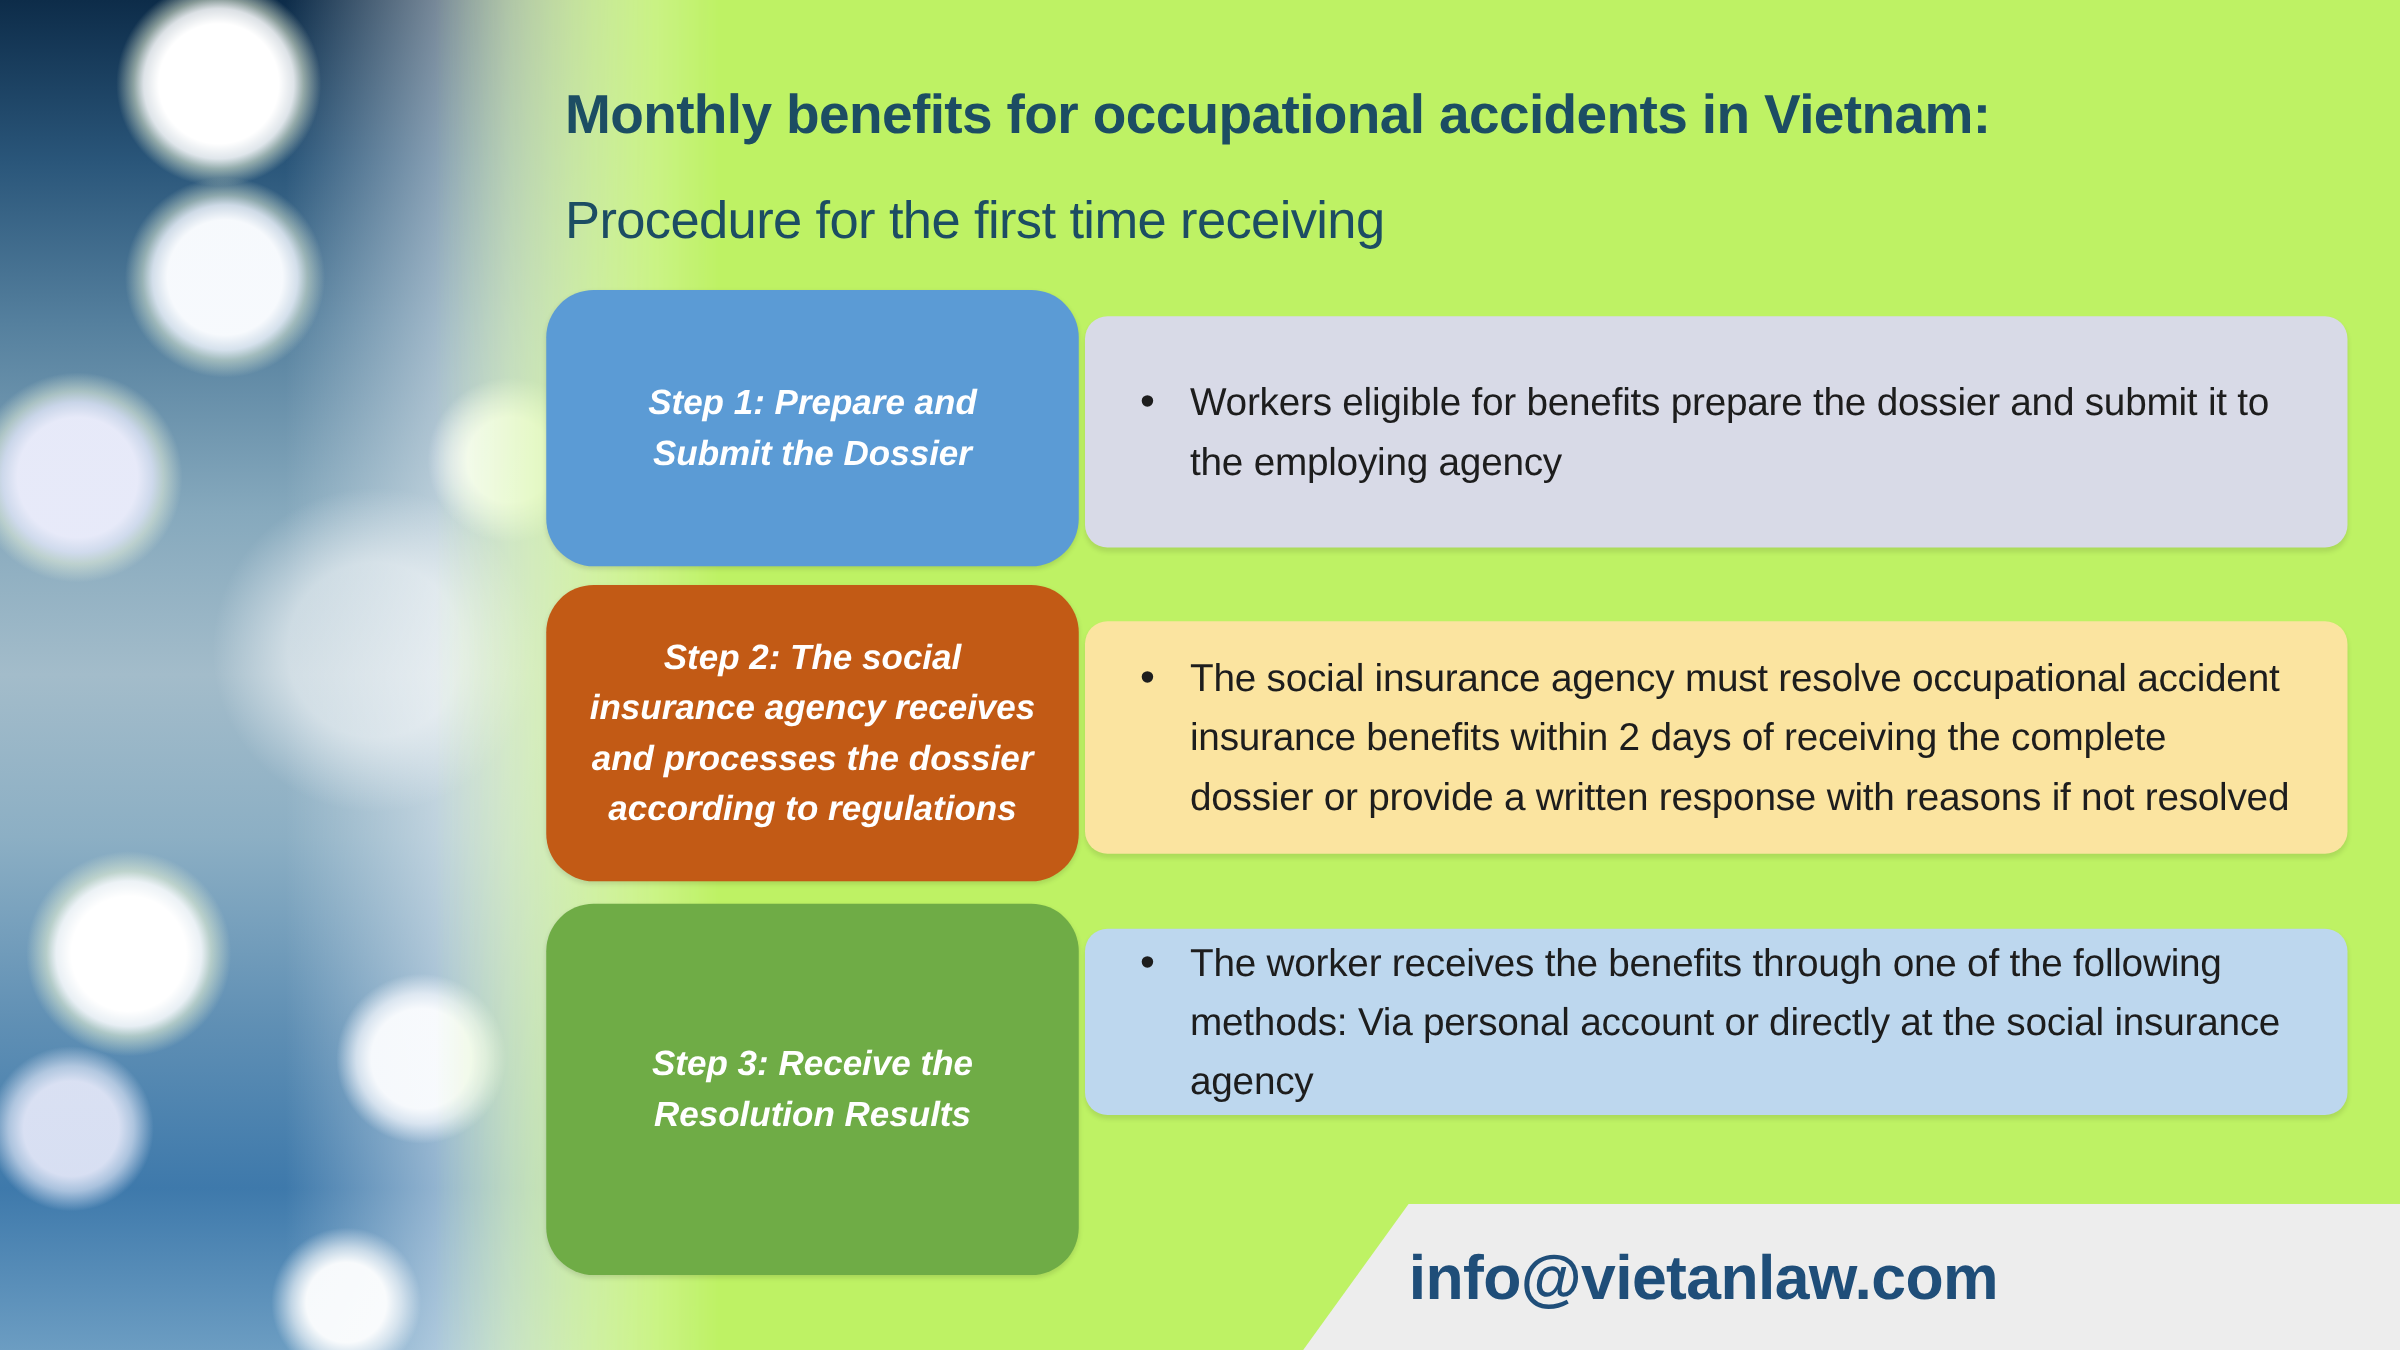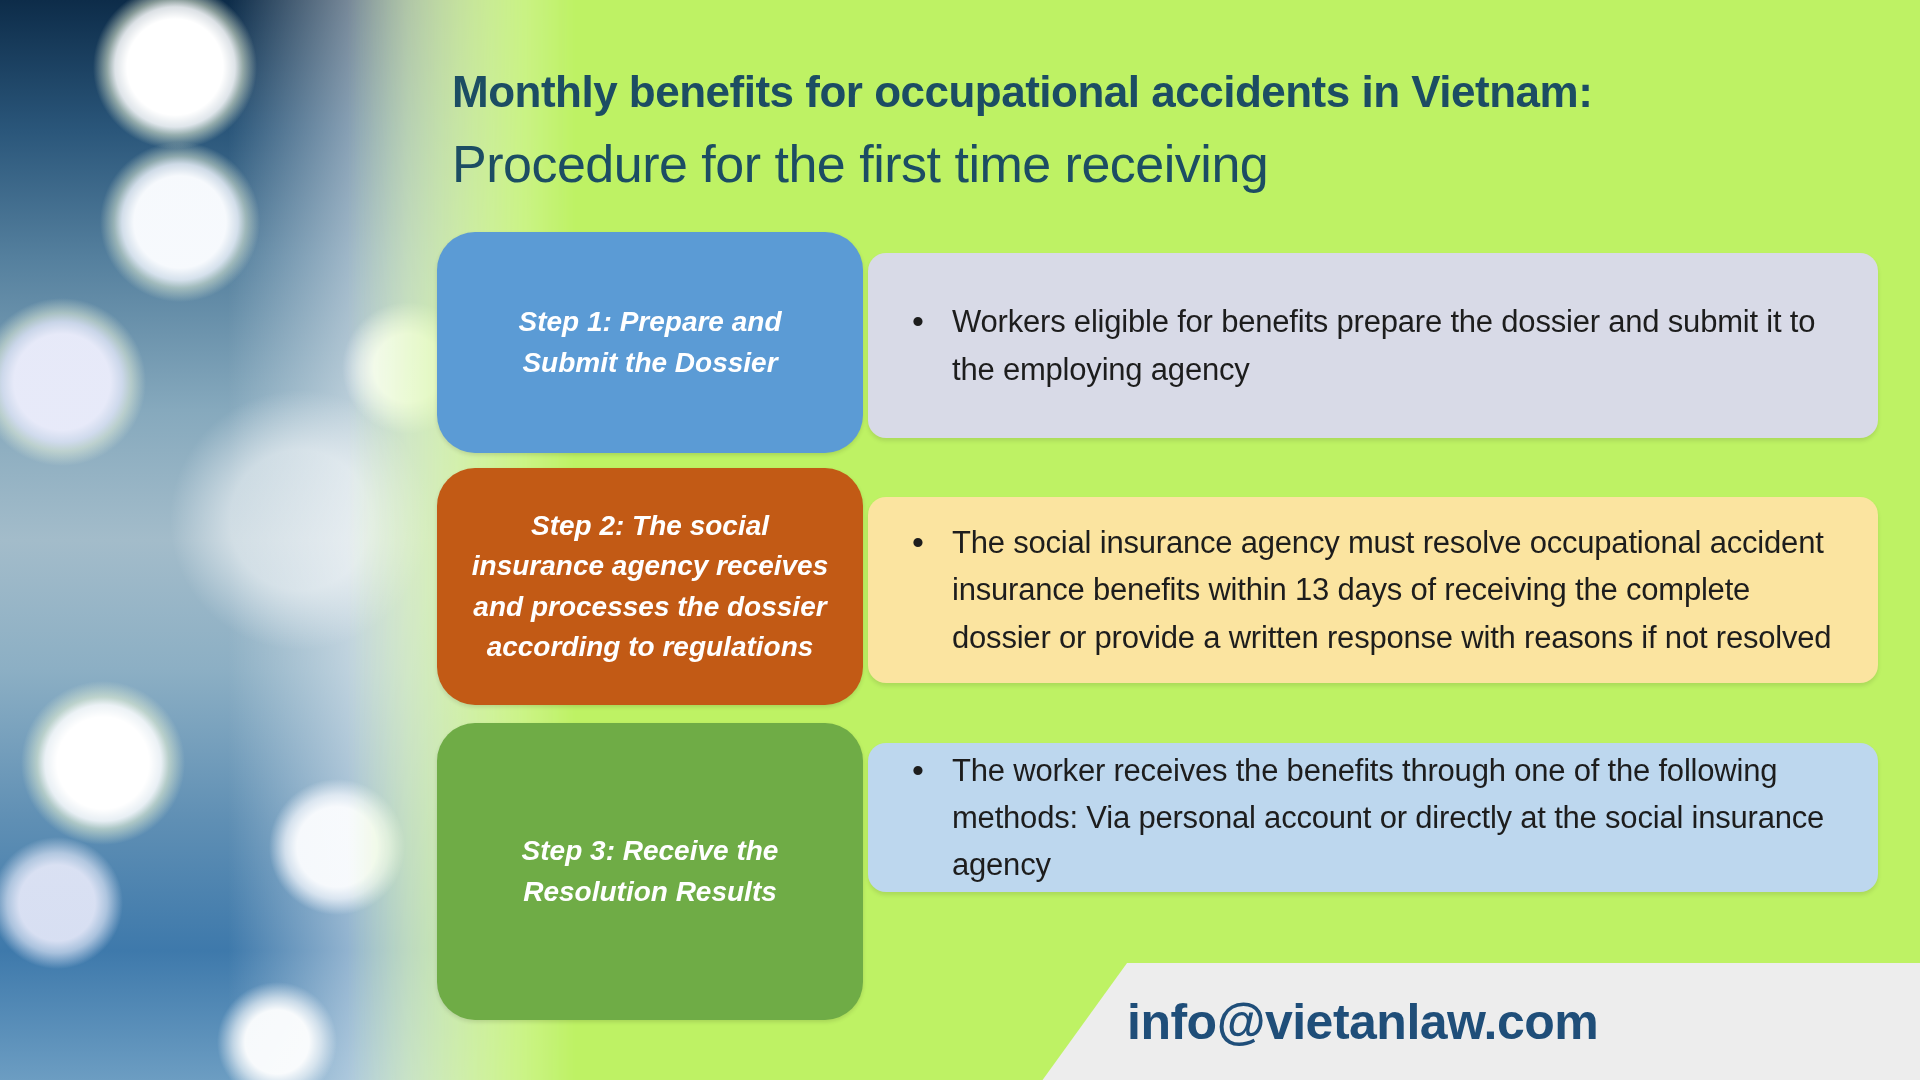--- a/index.html
+++ b/index.html
@@ -40,22 +40,22 @@
 
   
   .title-block { position: absolute; left: 452px; top: 66px; }
   .title-main {
     margin: 0;
     font-size: 44px; font-weight: 700;
     letter-spacing: -0.5px;
     line-height: 52px;
   }
   .title-sub {
-    margin: 22px 0 0 0;
-    font-size: 52px; font-weight: 400;
+    margin: 34px 0 0 0;
+    font-size: 42px; font-weight: 400;
     letter-spacing: -0.5px;
     line-height: 48px;
   }
 
   
   .step-box {
     position: absolute;
     left: 437px; width: 426px;
     border-radius: 38px;
     display: flex; align-items: center; justify-content: center;
@@ -134,21 +134,21 @@
     <span>Step 1: Prepare and Submit the Dossier</span>
   </div>
   <div class="desc-panel desc-panel-1" style="background-color: rgb(216, 218, 231);">
     <div class="desc-text">Workers eligible for benefits prepare the dossier and submit it to the employing agency</div>
   </div>
 
   <div class="step-box step-box-2" style="background-color: rgb(194, 90, 21);">
     <span>Step 2: The social insurance agency receives and processes the dossier according to regulations</span>
   </div>
   <div class="desc-panel desc-panel-2" style="background-color: rgb(251, 228, 160);">
-    <div class="desc-text">The social insurance agency must resolve occupational accident insurance benefits within 13 days of receiving the complete dossier or provide a written response with reasons if not resolved</div>
+    <div class="desc-text">The social insurance agency must resolve occupational accident insurance benefits within 2 days of receiving the complete dossier or provide a written response with reasons if not resolved</div>
   </div>
 
   <div class="step-box step-box-3" style="background-color: rgb(111, 172, 70);">
     <span>Step 3: Receive the Resolution Results</span>
   </div>
   <div class="desc-panel desc-panel-3" style="background-color: rgb(189, 215, 238);">
     <div class="desc-text">The worker receives the benefits through one of the following methods: Via personal account or directly at the social insurance agency</div>
   </div>
 
   <div class="footer-band" style="background-color: rgb(237, 237, 237);">

